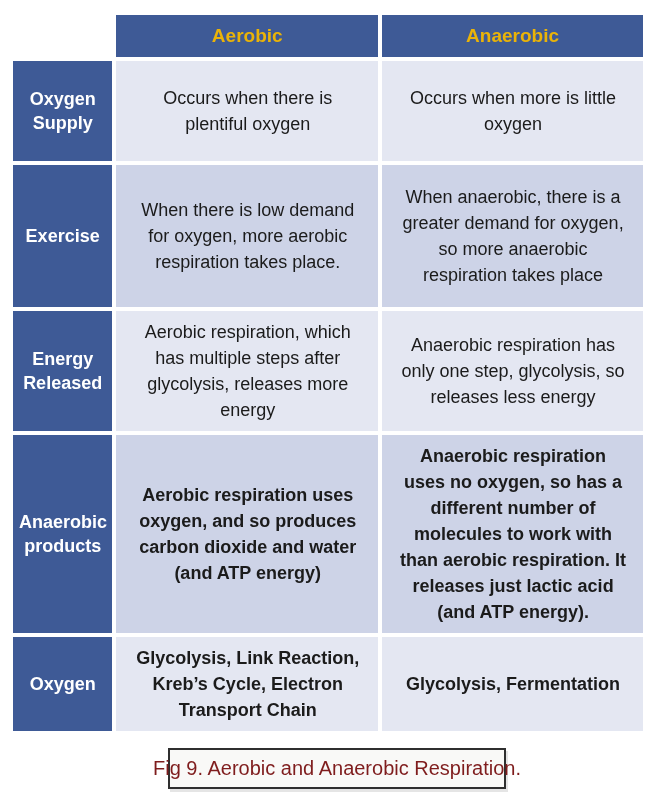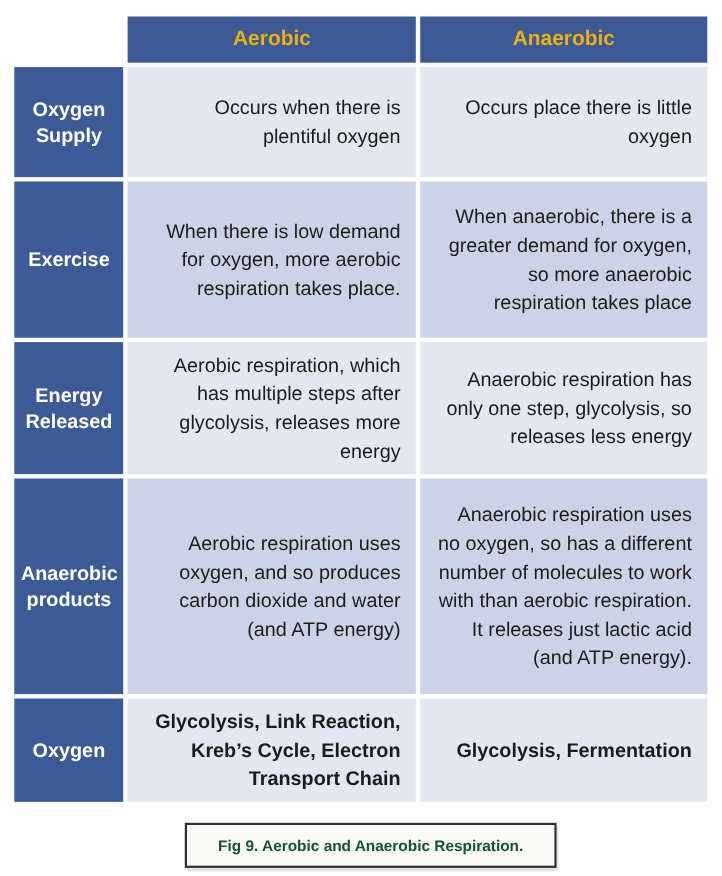--- a/index.html
+++ b/index.html
@@ -47,49 +47,49 @@
     font-weight:bold;
     text-align:center;
     vertical-align:middle;
     line-height:24px;
     padding:4px 6px;
   }
   td.cell{
     color:var(--text);
     font-size:18px;
     line-height:26px;
-    text-align:right;
+    text-align:center;
     vertical-align:middle;
     padding:8px 14px 8px 15px;
   }
   tr.shade-light td.cell{background:var(--cell-light);}
   tr.shade-dark  td.cell{background:var(--cell-dark);}
   tr.row-1 td.cell, tr.row-1 th{height:100px;}
   tr.row-2 td.cell, tr.row-2 th{height:142px;}
   tr.row-3 td.cell, tr.row-3 th{height:118px;}
-  tr.row-4 td.cell, tr.row-4 th{height:196px;}
+  tr.row-4 td.cell, tr.row-4 th{height:196px;font-weight:bold;}
   tr.row-5 td.cell, tr.row-5 th{height:91px;font-weight:bold;}
   .caption-box{
     position:absolute;
     left:168px;
     top:737px;
     width:338px;
     min-height:41px;
     background:#F9F9F7;
     border:2px solid #2F2F2F;
     box-shadow:2px 3px 0 rgba(0,0,0,0.10);
     display:flex;
     align-items:center;
     justify-content:center;
     padding:6px 10px;
   }
   .caption-box span{
-    font-weight:bold;
-    font-size:14px;
-    color:#14532d;
+    font-weight:normal;
+    font-size:20px;
+    color:#7f1d1d;
     white-space:nowrap;
   }
 </style>
 </head>
 <body>
 
 <div class="page">
 
   <table class="cmp">
     <colgroup>
@@ -101,21 +101,21 @@
       <tr>
         <td class="corner"></td>
         <th class="colhead">Aerobic</th>
         <th class="colhead">Anaerobic</th>
       </tr>
     </thead>
     <tbody>
       <tr class="row-1 shade-light">
         <th class="rowhead">Oxygen Supply</th>
         <td class="cell">Occurs when there is plentiful oxygen</td>
-        <td class="cell">Occurs place there is little oxygen</td>
+        <td class="cell">Occurs when more is little oxygen</td>
       </tr>
       <tr class="row-2 shade-dark">
         <th class="rowhead">Exercise</th>
         <td class="cell">When there is low demand for oxygen, more aerobic respiration takes place.</td>
         <td class="cell">When anaerobic, there is a greater demand for oxygen, so more anaerobic respiration takes place</td>
       </tr>
       <tr class="row-3 shade-light">
         <th class="rowhead">Energy Released</th>
         <td class="cell">Aerobic respiration, which has multiple steps after glycolysis, releases more energy</td>
         <td class="cell">Anaerobic respiration has only one step, glycolysis, so releases less energy</td>

